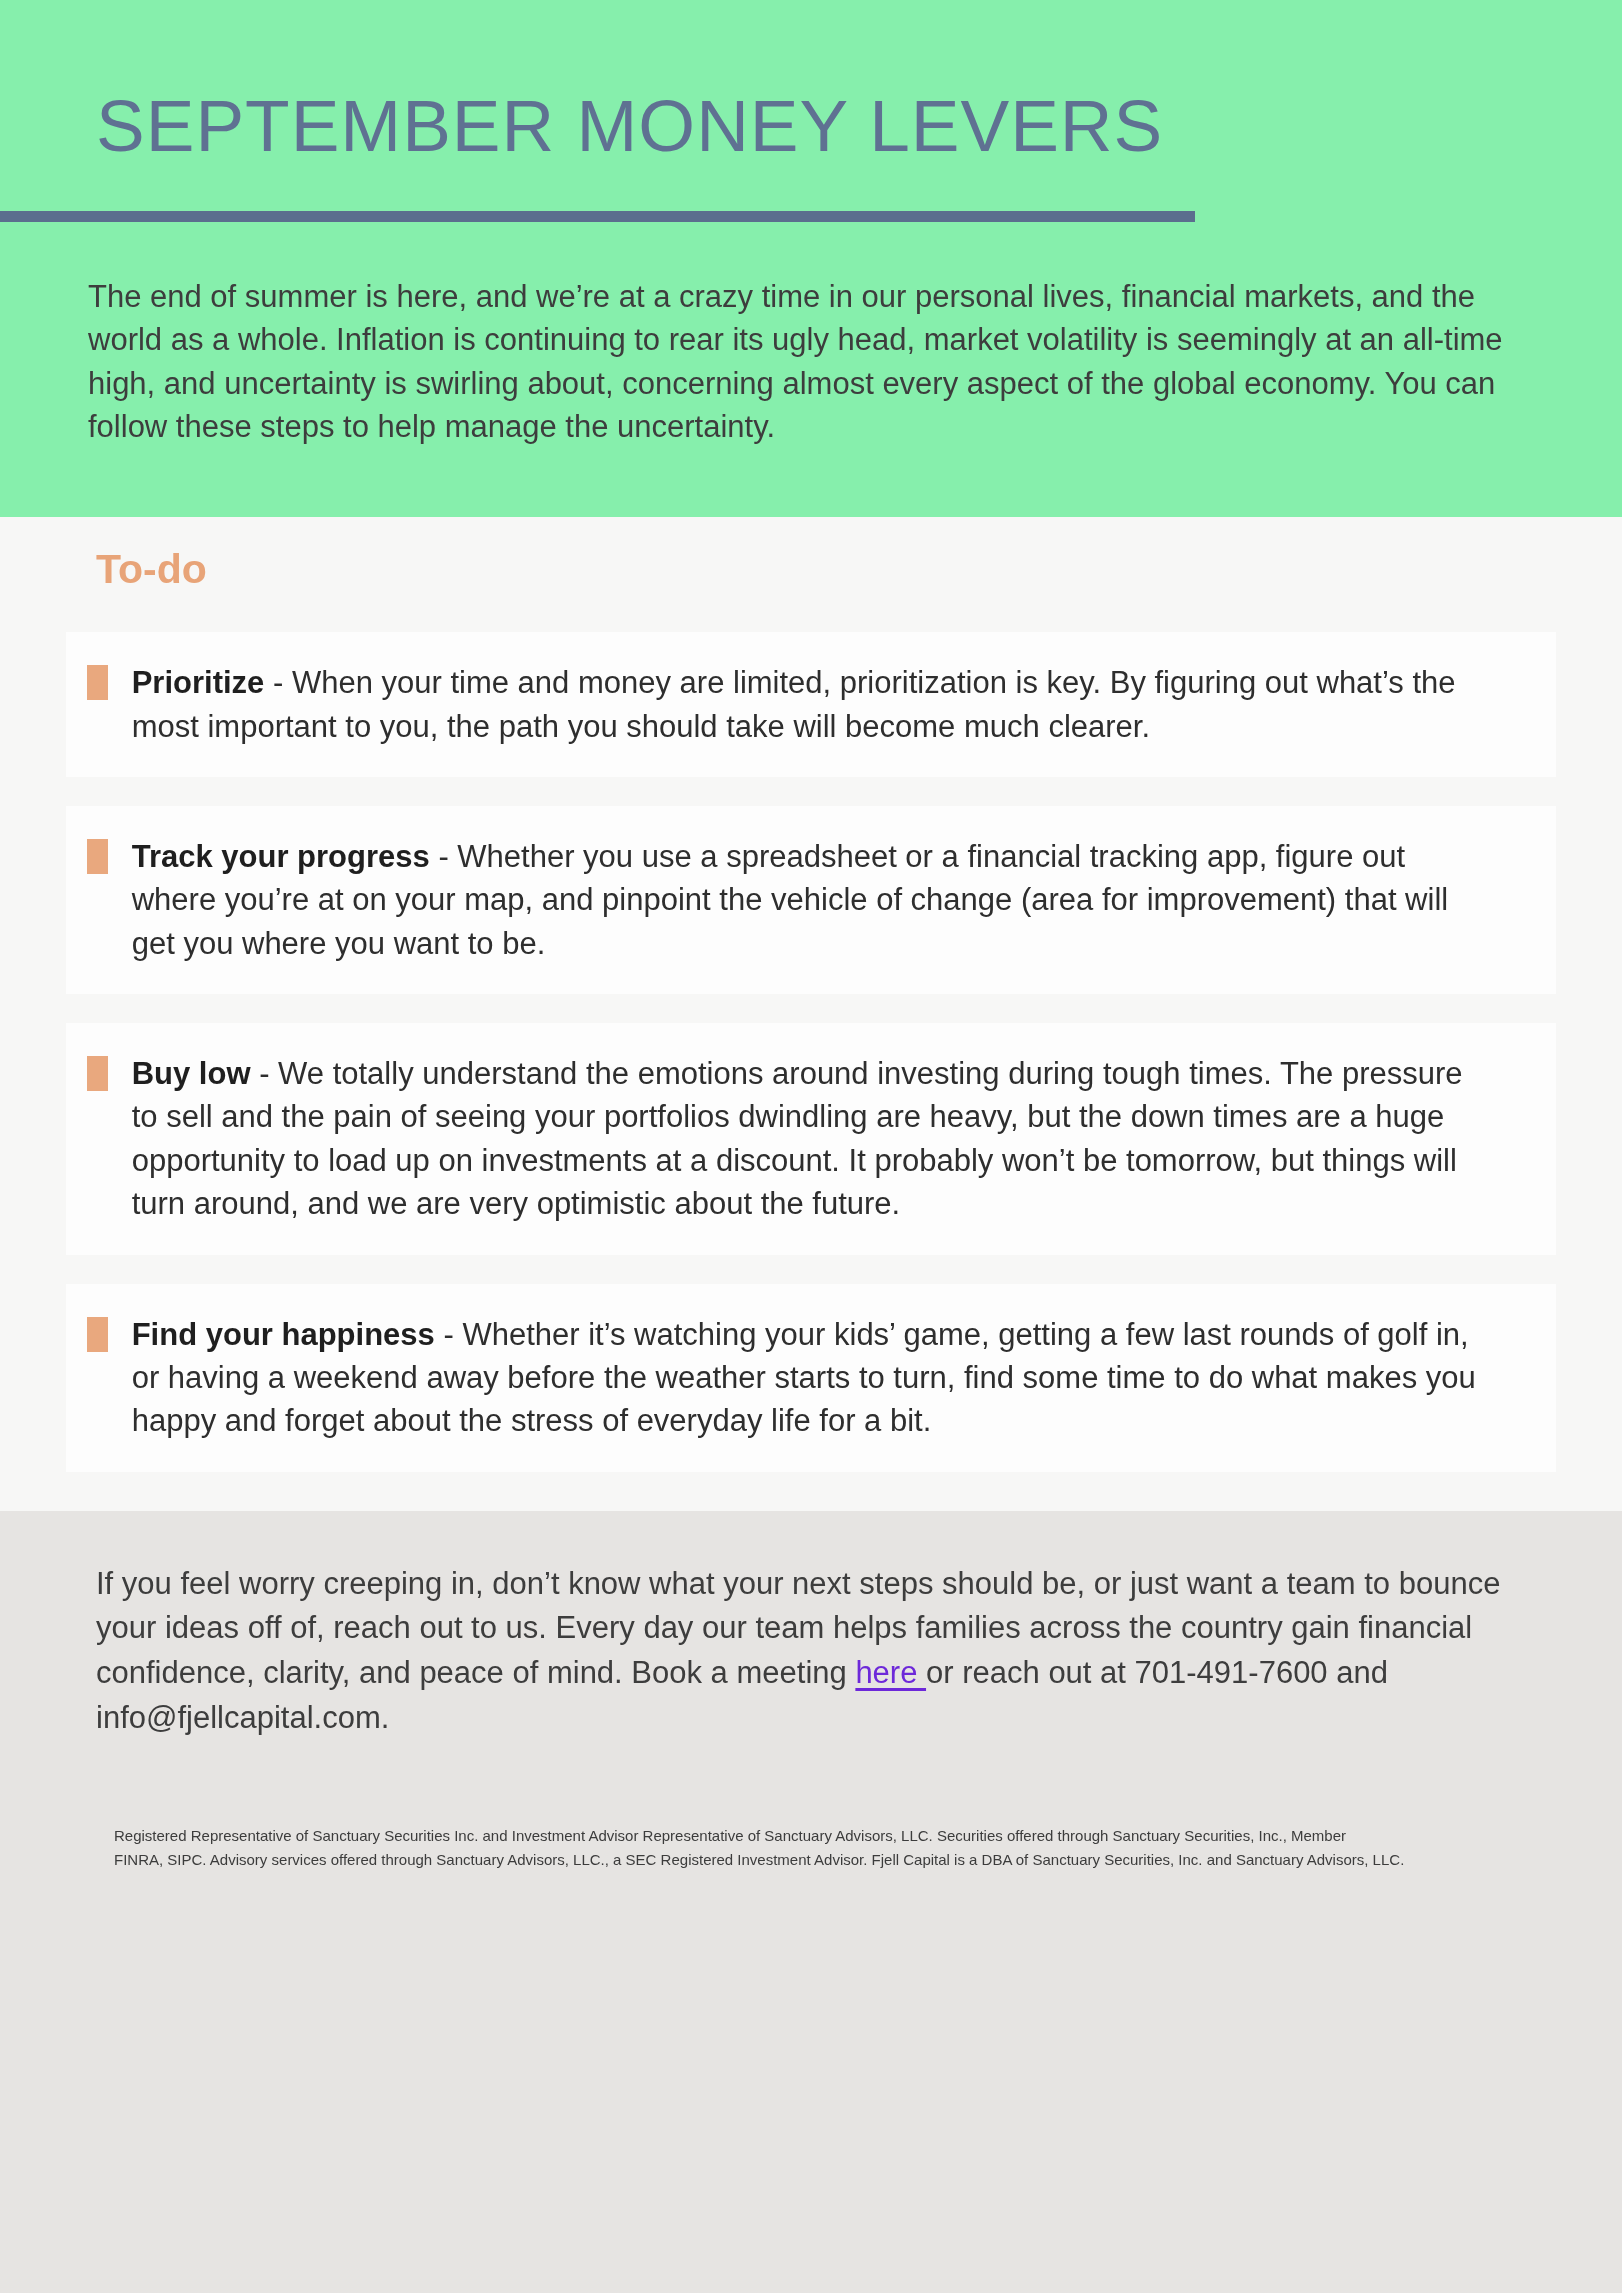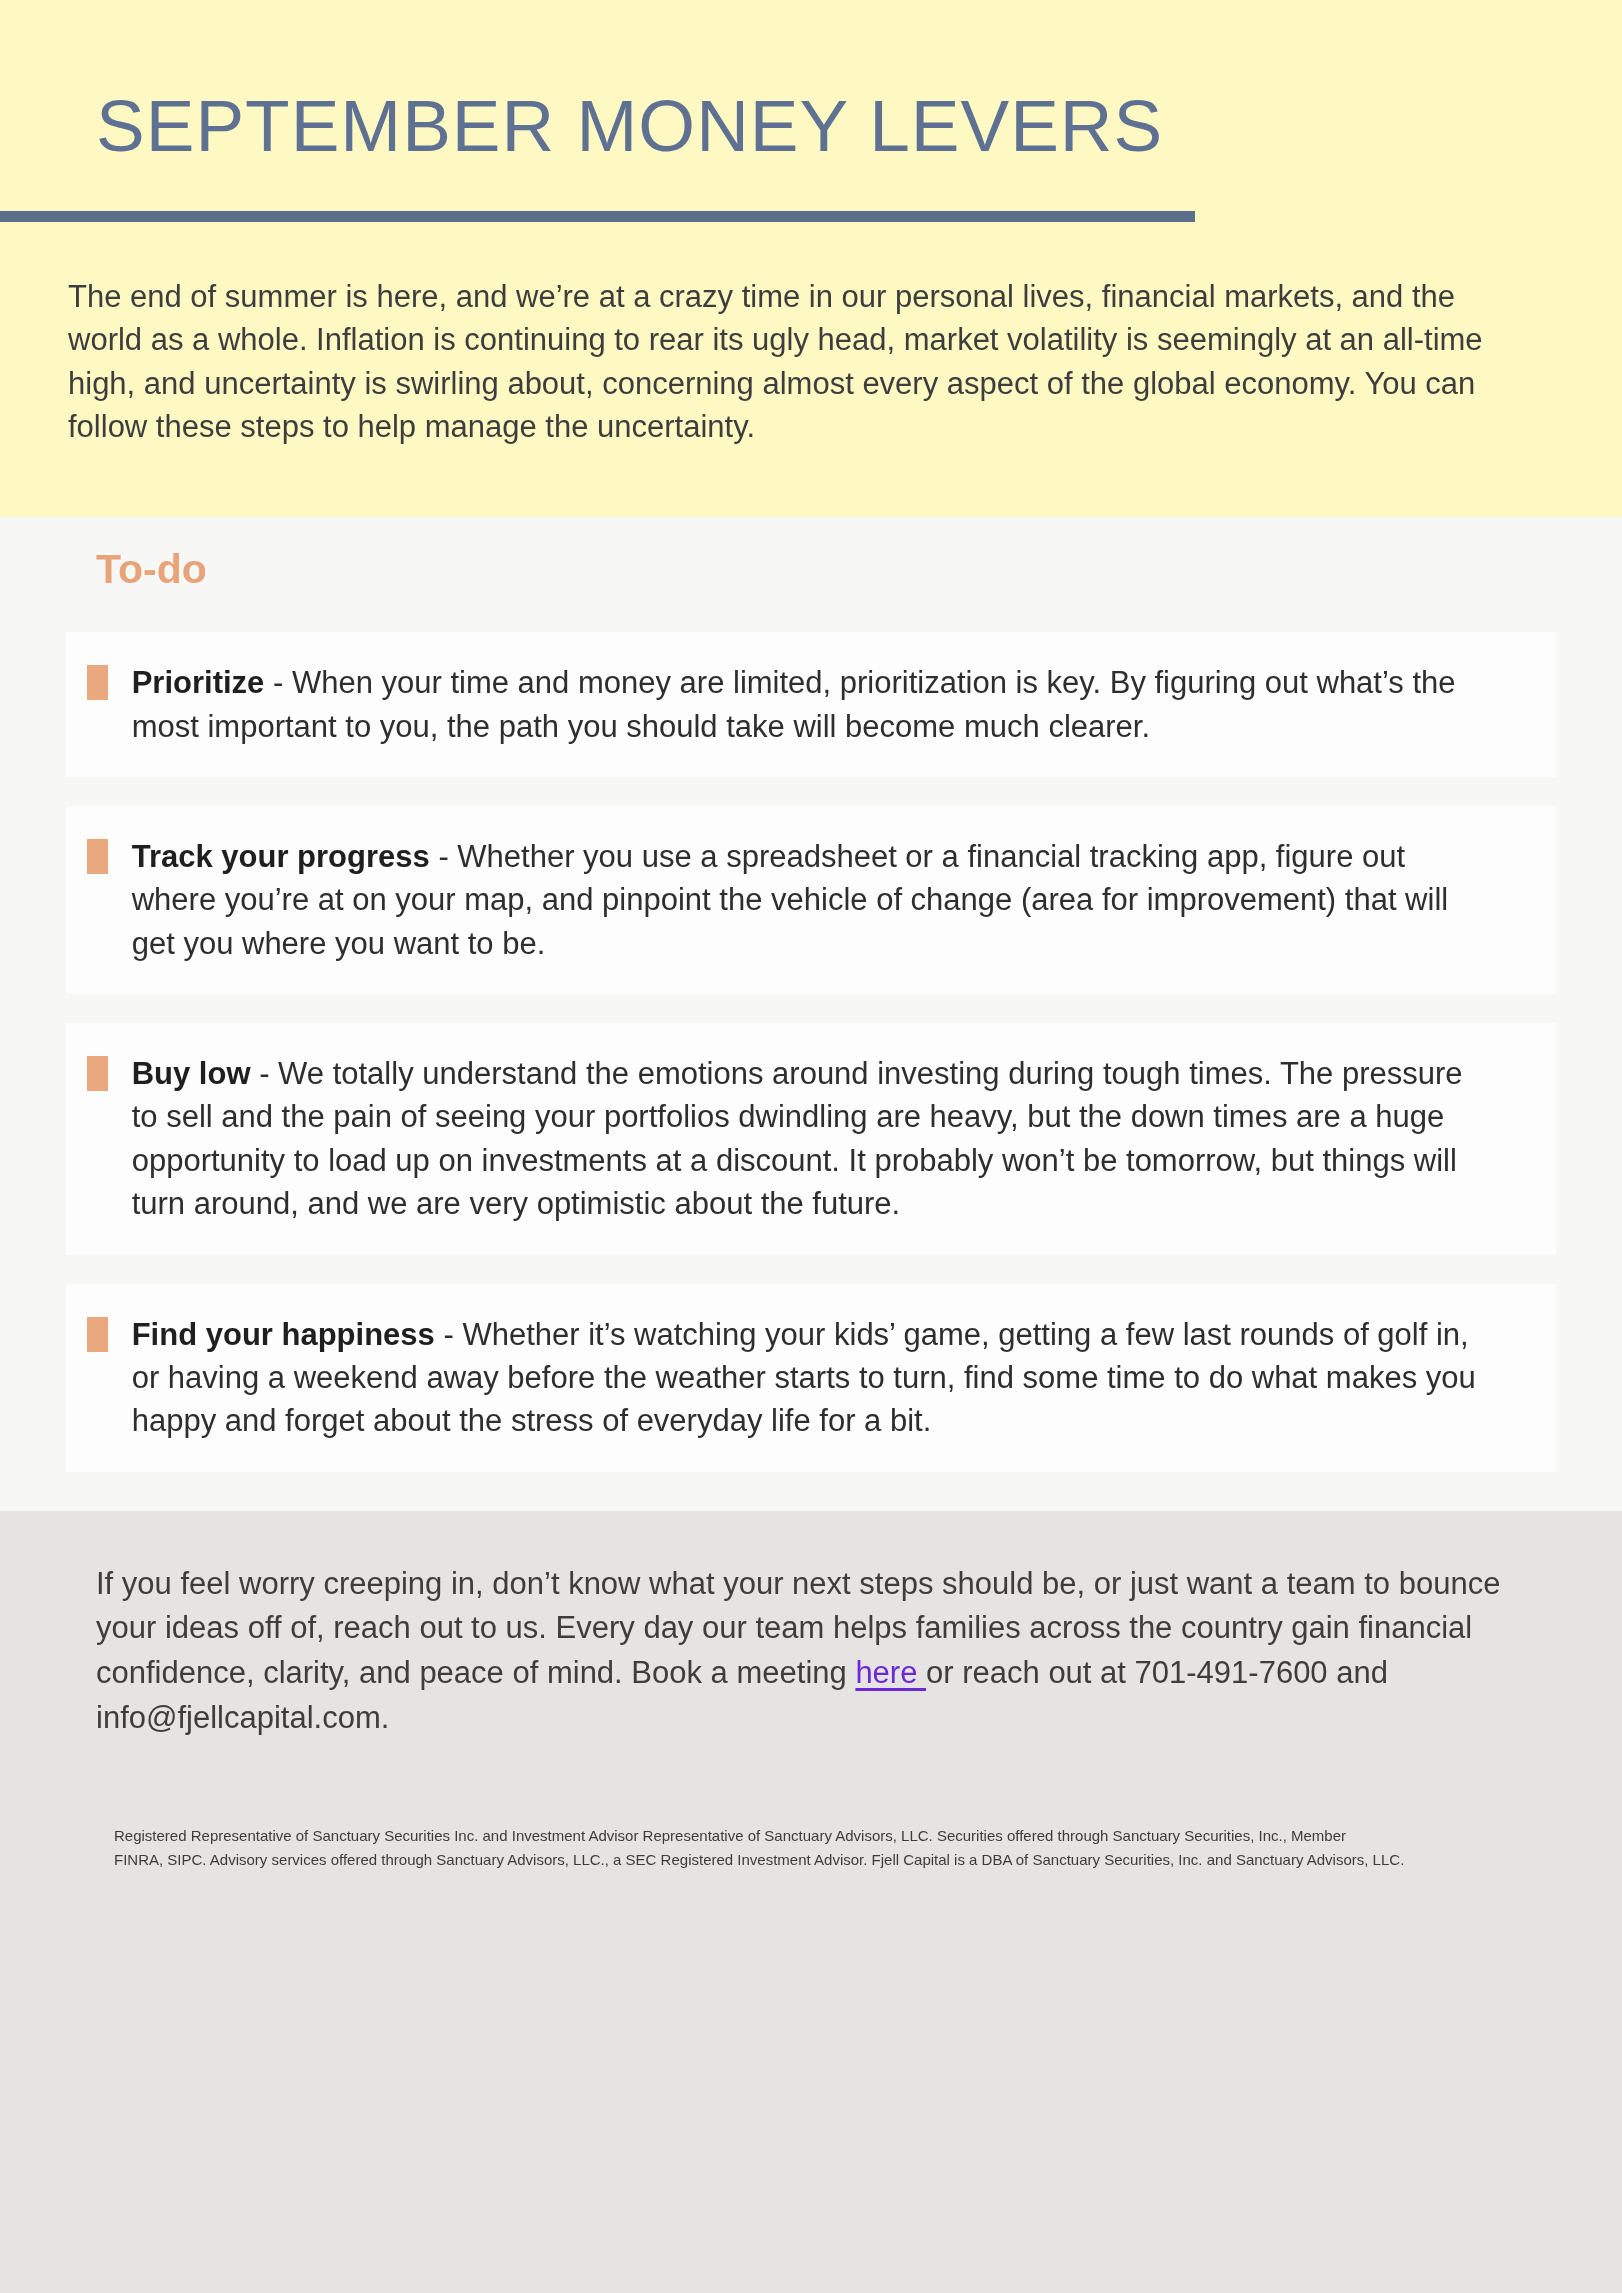--- a/index.html
+++ b/index.html
@@ -6,37 +6,37 @@
   html, body { width: 1622px; }
   body {
     height: 2294px;
     overflow: hidden;
     background: #e6e4e2;
     font-family: "Liberation Sans", sans-serif;
     color: #3d3d3d;
   }
 
   
-  .top-section { height: 517px; background: #fef9c3; padding-top: 86px; }
+  .top-section { height: 517px; background: #86efac; padding-top: 86px; }
   .page-title {
     margin-left: 96px;
     font-size: 73px;
     font-weight: 400;
     letter-spacing: 1px;
     line-height: 1.1;
     color: #5f7192;
   }
   .title-divider {
     margin-top: 45px;
     width: 1195px;
     height: 10.8px;
     background: #5b6e8e;
   }
   .intro {
-    margin: 53px 0 0 68px;
+    margin: 53px 0 0 88px;
     width: 1423px;
     font-size: 31px;
     line-height: 1.4;
     color: #3d3d3d;
   }
 
   
   .todo-section { background: #f7f7f6; padding: 29px 0 39px 0; }
   .todo-heading {
     margin-left: 96px;

